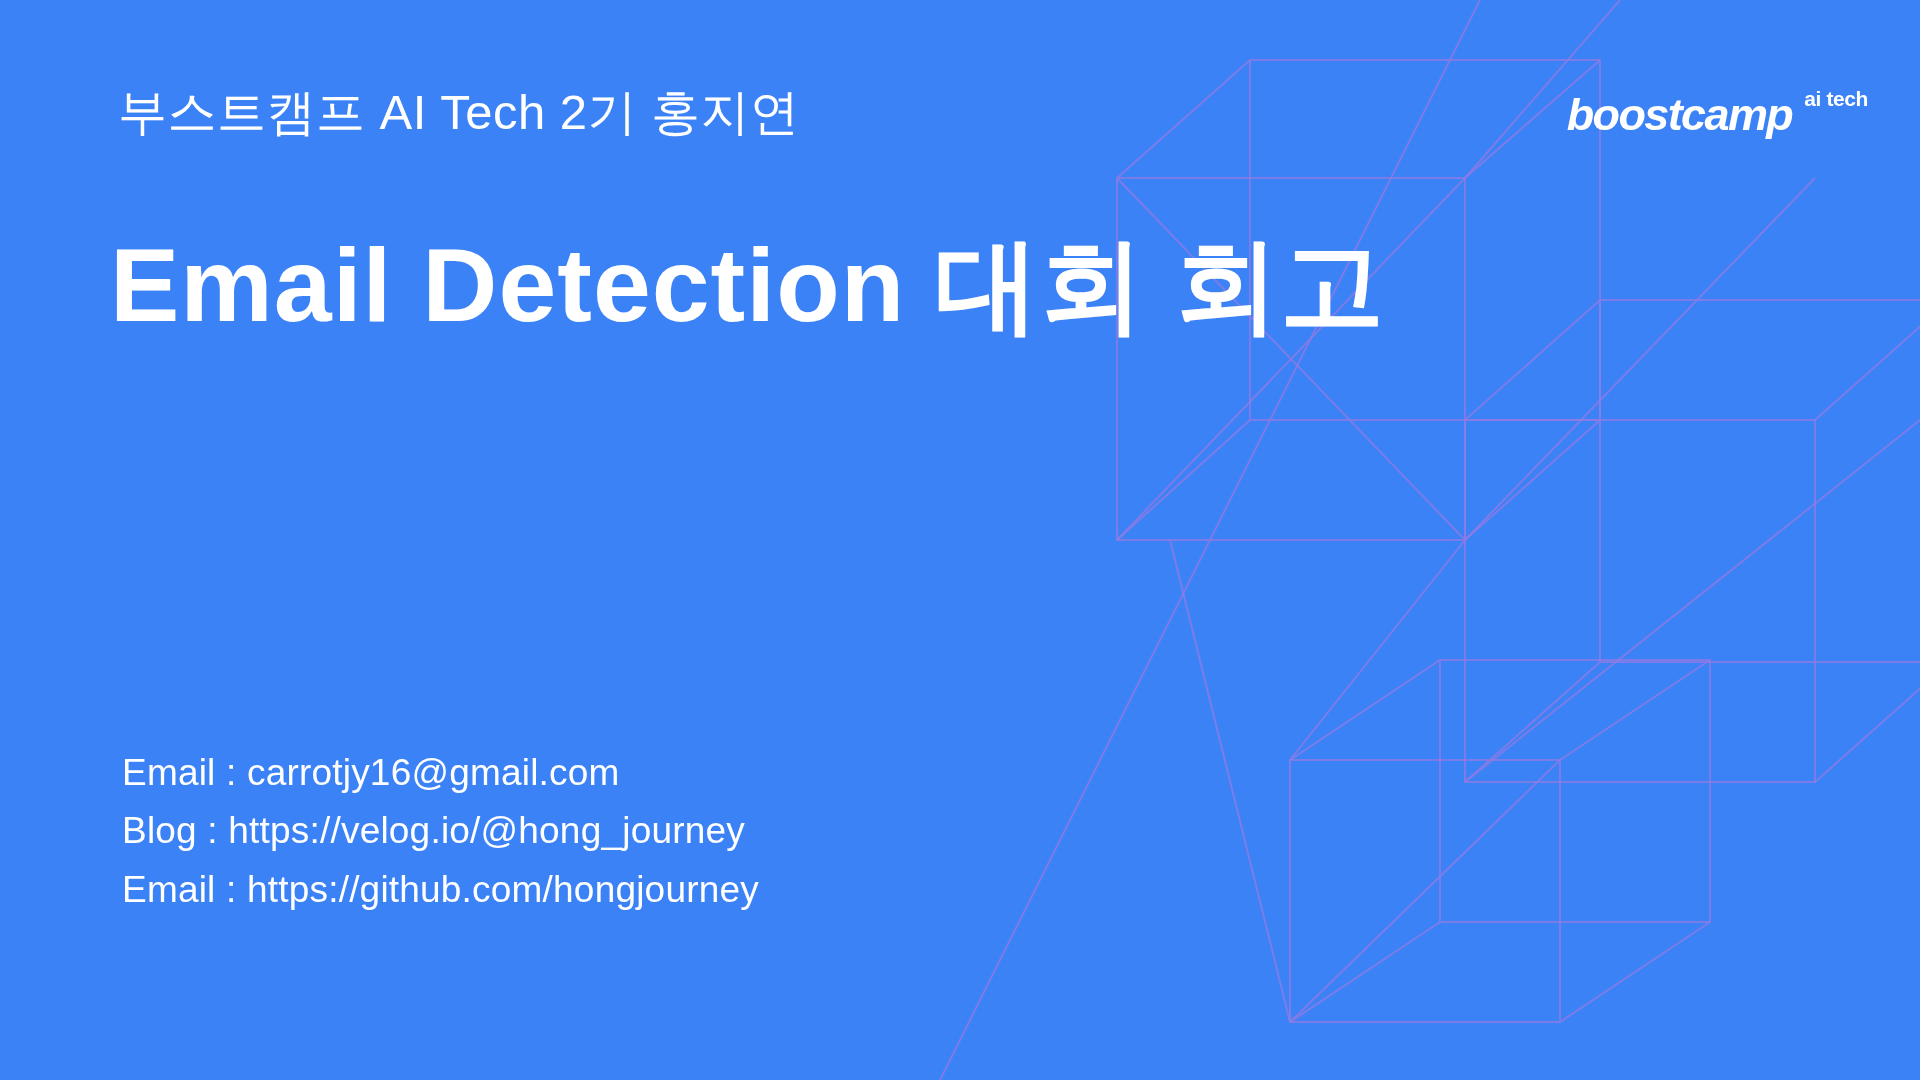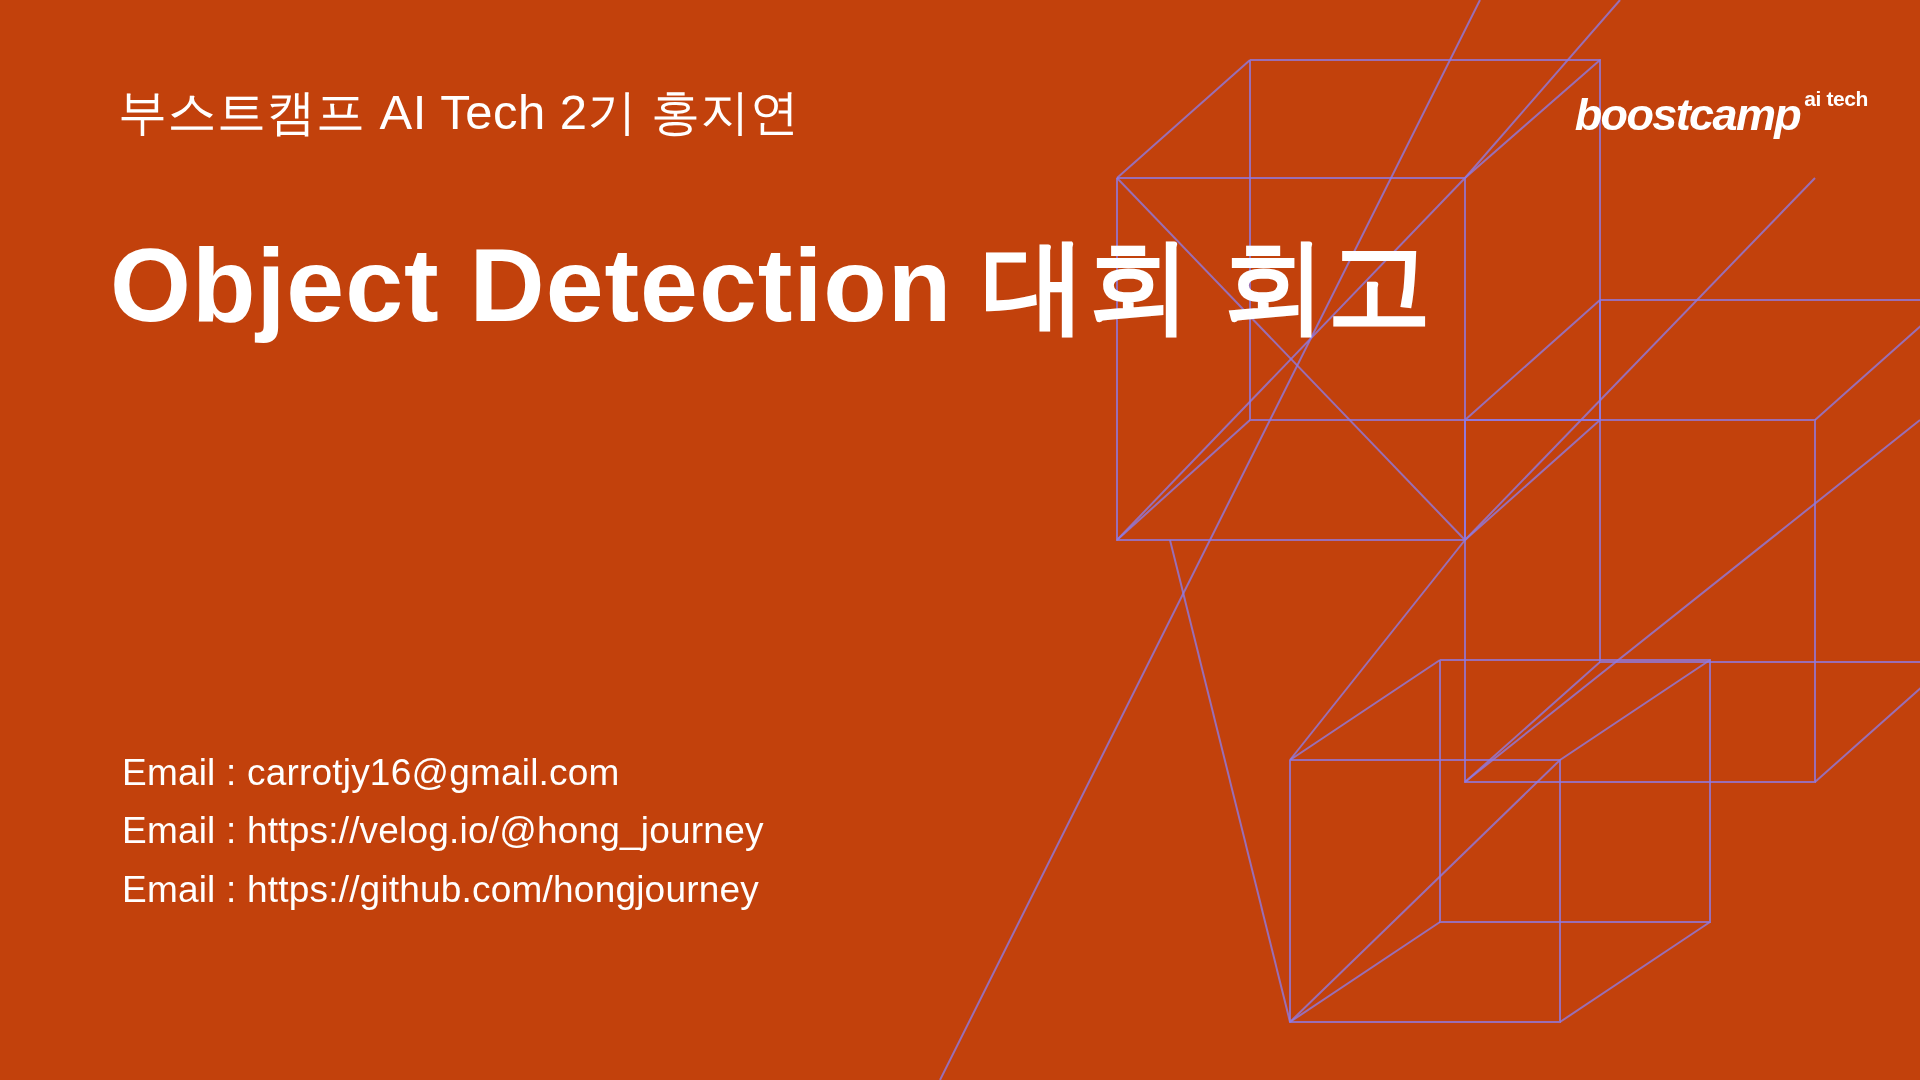--- a/index.html
+++ b/index.html
@@ -65,21 +65,21 @@
     font-weight: 700;
     letter-spacing: -1.6px;
     line-height: 1;
     font-style: italic;
   }
   .brand-sup {
     font-size: 21px;
     font-weight: 600;
     letter-spacing: -0.4px;
     line-height: 1;
-    margin-left: 4px;
+    margin-left: 12px;
     margin-top: -4px;
   }
 
   
   .title-block {
     position: absolute;
     left: 110px;
     top: 218px;
     width: 1640px;
   }
@@ -106,21 +106,21 @@
     font-size: 37px;
     font-weight: 400;
     line-height: 1.58;
     letter-spacing: 0.2px;
     white-space: nowrap;
   }
 </style>
 </head>
 <body>
 
-<div id="slide" style="background: #c2410c;">
+<div id="slide" style="background: #3b82f6;">
 
   <svg id="wireframe" viewBox="0 0 1920 1080" aria-hidden="true">
     <g>
 
       <polyline points="1117,178 1465,178 1465,540 1117,540 1117,178" stroke="#8E7BE6"></polyline>
 
       <polyline points="1250,60 1600,60 1600,420 1250,420 1250,60" stroke="#8E7BE6"></polyline>
 
       <line x1="1117" y1="178" x2="1250" y2="60" stroke="#8E7BE6"></line>
       <line x1="1465" y1="178" x2="1600" y2="60" stroke="#8E7BE6"></line>
@@ -166,22 +166,22 @@
   <div class="subtitle-row">
     <span class="subtitle">부스트캠프 AI Tech 2기 홍지연</span>
   </div>
 
   <div class="brand">
     <span class="brand-main">boostcamp</span>
     <span class="brand-sup">ai tech</span>
   </div>
 
   <div class="title-block">
-    <div class="title-line l2">Object Detection 대회 회고</div>
+    <div class="title-line l2">Email Detection 대회 회고</div>
   </div>
 
   <div class="contact">
     <div class="contact-line">Email : carrotjy16@gmail.com</div>
-    <div class="contact-line">Email : https://velog.io/@hong_journey</div>
+    <div class="contact-line">Blog : https://velog.io/@hong_journey</div>
     <div class="contact-line">Email : https://github.com/hongjourney</div>
   </div>
 
 </div>
 
 </body></html>

